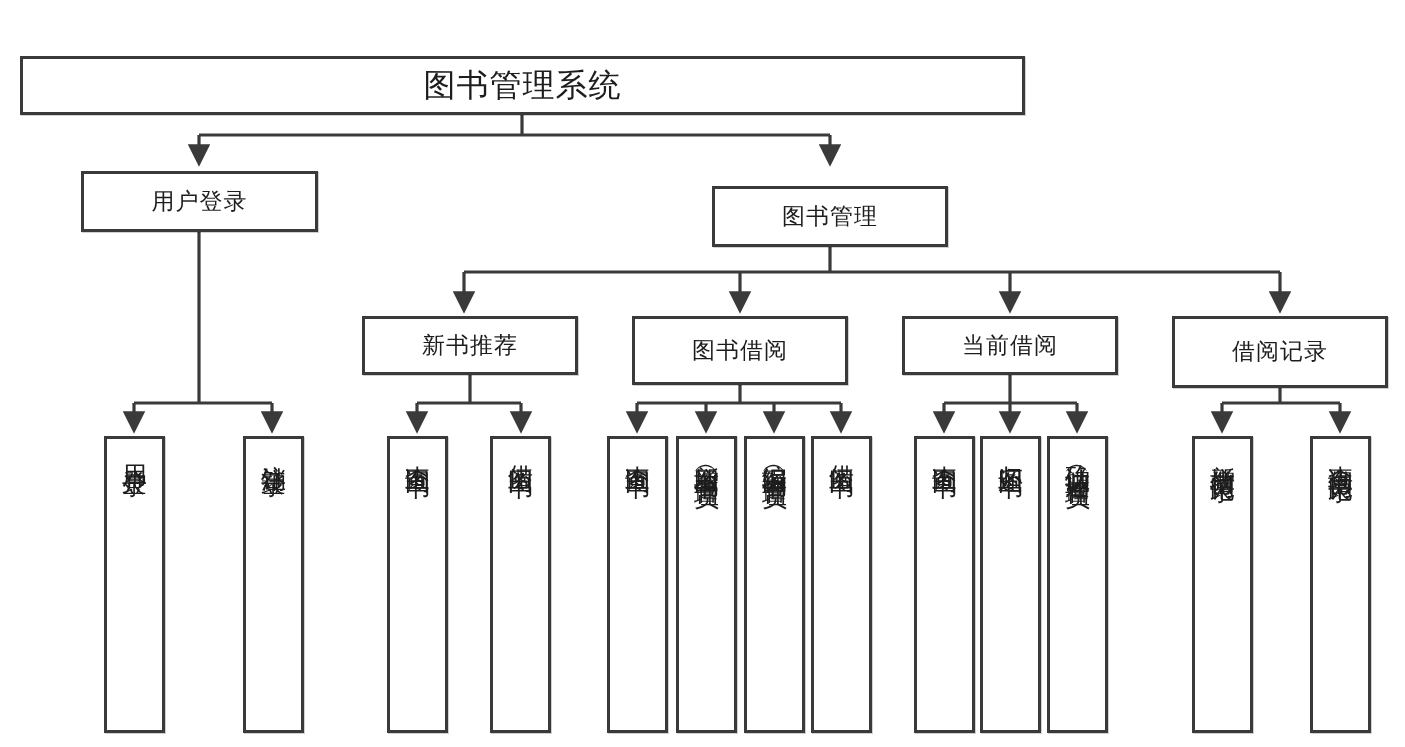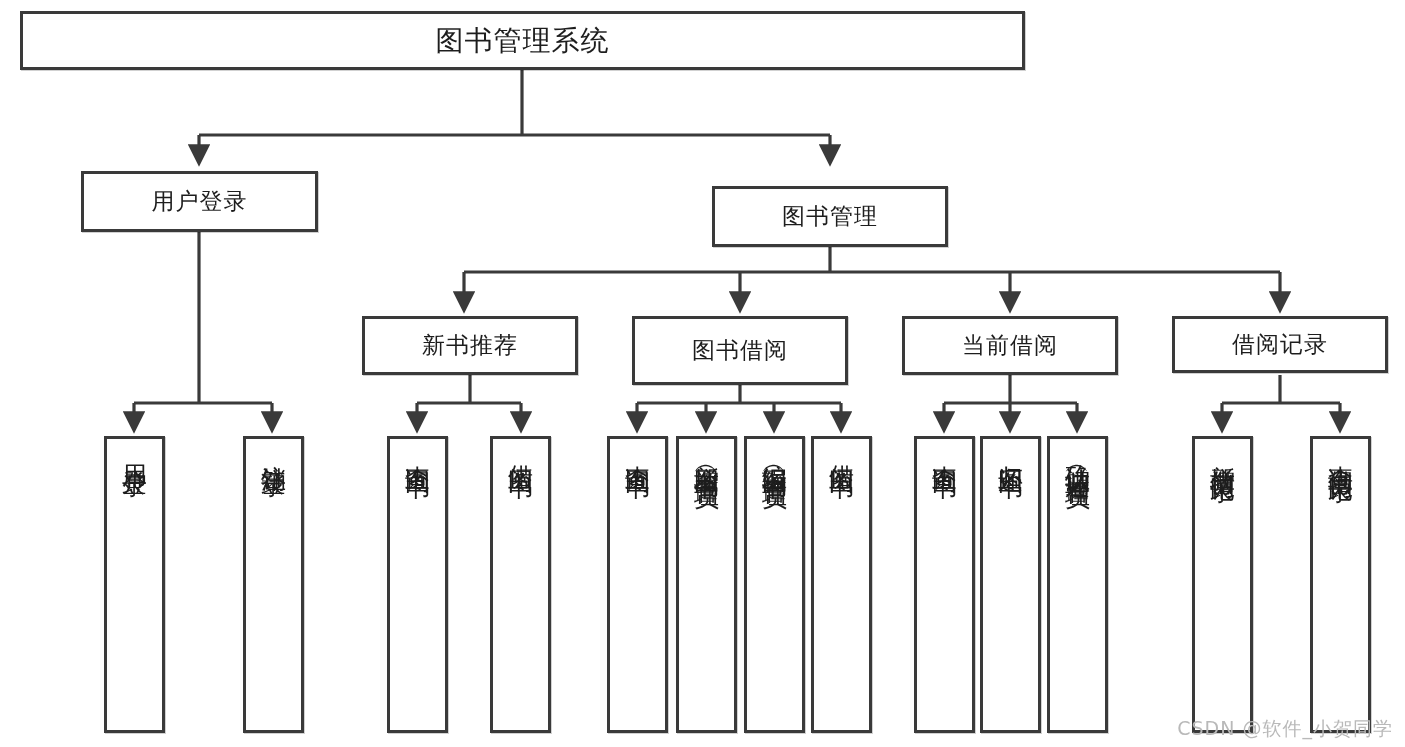--- a/index.html
+++ b/index.html
@@ -34,21 +34,22 @@
     color: #1d1d1d;
     box-shadow: 1px 1px 0 rgba(0,0,0,0.18);
   }
   .node-h {
     font-size: 23px;
     letter-spacing: 1px;
     line-height: 1.2;
     white-space: nowrap;
   }
   .node-title {
-    font-size: 28px;
+    font-size: 32px;
+    margin-top: 45px;
   }
   
   .node-v {
     border-width: 3px;
     align-items: flex-start;
     justify-content: center;
     padding-top: 6px;
   }
   .vtext {
     writing-mode: vertical-rl;
@@ -138,21 +139,21 @@
 
   <div class="node node-h" style="left:362px; top:316px; width:216px; height:59px;justify-content:center;">
     <span>新书推荐</span>
   </div>
   <div class="node node-h" style="left:632px; top:316px; width:216px; height:69px;">
     <span>图书借阅</span>
   </div>
   <div class="node node-h" style="left:902px; top:316px; width:216px; height:59px;">
     <span>当前借阅</span>
   </div>
-  <div class="node node-h" style="left:1172px; top:316px; width:216px; height:57px;">
+  <div class="node node-h" style="left:1172px; top:316px; width:216px; height:72px;">
     <span>借阅记录</span>
   </div>
 
   <div class="node node-v" style="left:104px; top:436px; width:61px; height:297px;">
     <span class="vtext">用户登录</span>
   </div>
   <div class="node node-v" style="left:243px; top:436px; width:61px; height:297px;">
     <span class="vtext">注销登录</span>
   </div>
 
@@ -186,15 +187,14 @@
     <span class="vtext">确认归还（管理员）</span>
   </div>
 
   <div class="node node-v" style="left:1192px; top:436px; width:61px; height:297px;">
     <span class="vtext">新增借阅记录</span>
   </div>
   <div class="node node-v" style="left:1310px; top:436px; width:61px; height:297px;">
     <span class="vtext">查询借阅记录</span>
   </div>
 
-  <div class="watermark">CSDN @软件_小贺同学</div>
 
 </div>
 
 </body></html>

